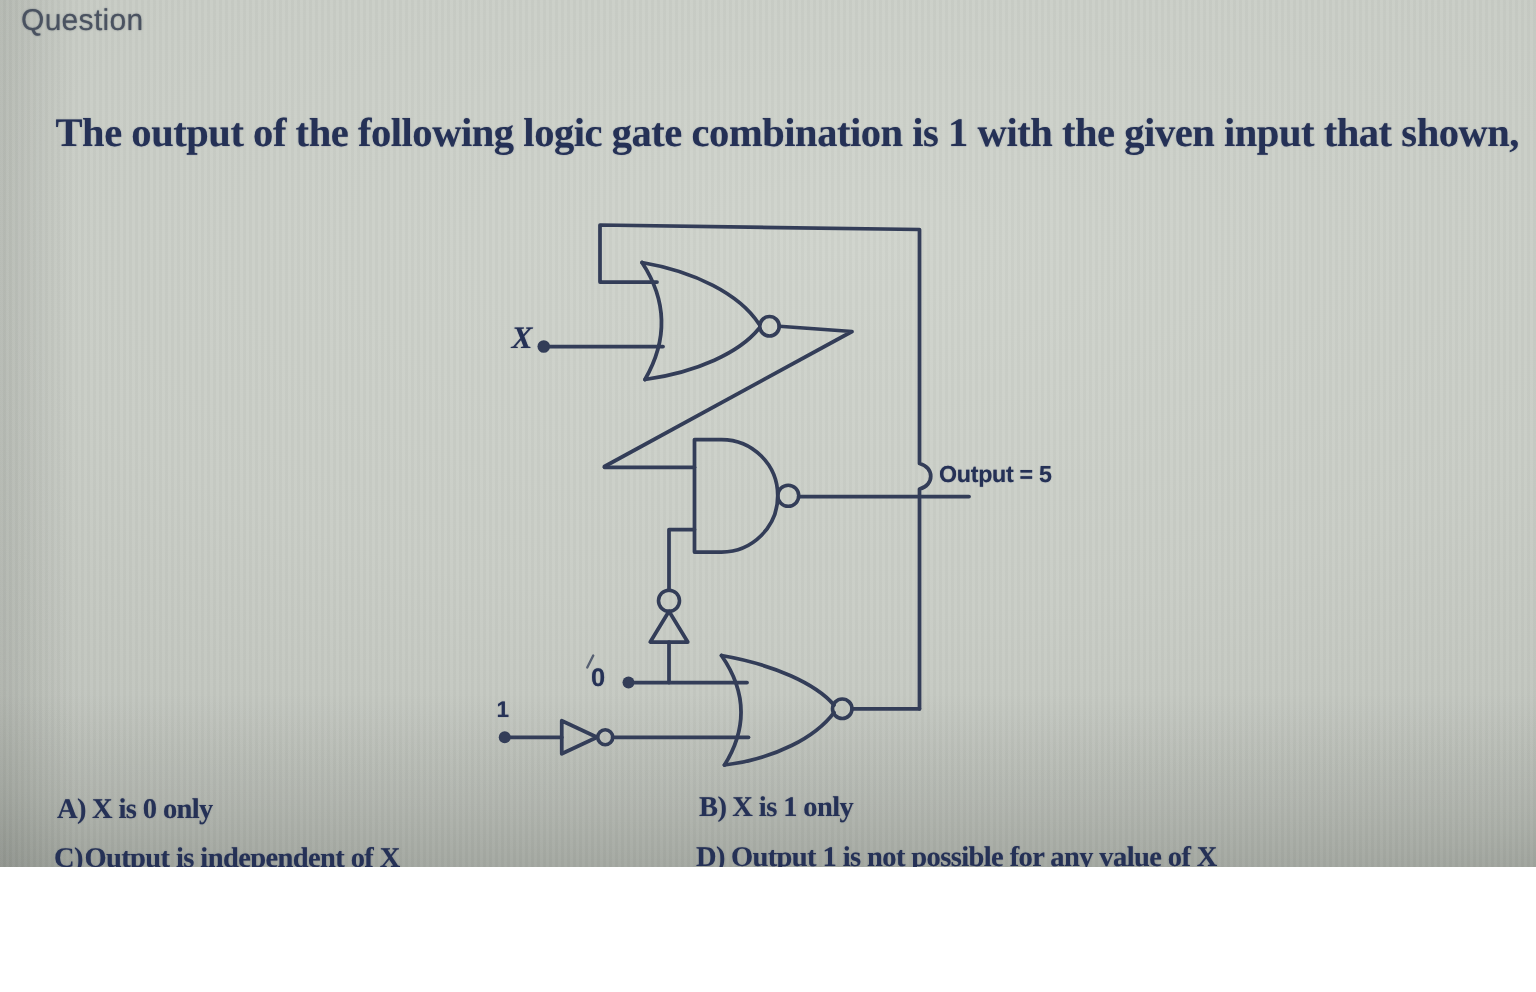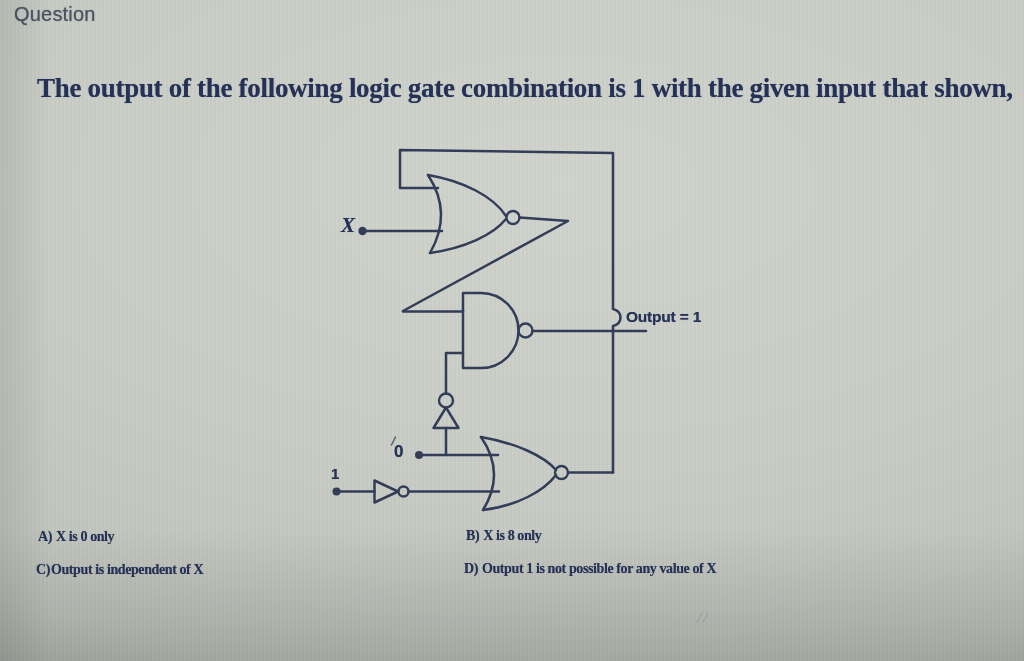--- a/index.html
+++ b/index.html
@@ -1,17 +1,17 @@
 <!DOCTYPE html>
 <html style="--background: #c9cdc6; --ink: #253156; --circuit: #333d58; --muted-label: #4a5260;"><head>
 <meta charset="utf-8">
 <style>
   html,body{margin:0;padding:0;}
   .screen{
-    position:relative;width:1024px;height:661px;overflow:hidden;
+    position:relative;width:1024px;height:578px;overflow:hidden;
     background:
       repeating-linear-gradient(90deg, rgba(255,255,255,0.025) 0 2px, rgba(0,0,0,0.018) 2px 4px),
       linear-gradient(to bottom, rgba(30,35,30,0) 80%, rgba(30,35,30,0.10) 93%, rgba(30,35,30,0.17) 100%),
       linear-gradient(to right, rgba(30,35,30,0.10) 0%, rgba(30,35,30,0) 5%),
       radial-gradient(ellipse 120% 95% at 55% 28%, #d0d4cd 0%, var(--background,#c9cdc6) 45%, #bec2bb 80%, #aeb2ab 100%);
     font-family:"Liberation Serif", serif;
   }
   .page-label{
     position:absolute;left:14px;top:3px;
     font-family:"Liberation Sans", sans-serif;
@@ -38,21 +38,21 @@
     position:absolute;color:var(--ink,#253156);
     font-family:"Liberation Sans", sans-serif;font-weight:700;
     text-shadow:0 0 .7px rgba(37,49,86,.6);line-height:1;
   }
   .clabel.x{left:341px;top:215px;font-family:"Liberation Serif",serif;font-style:italic;font-size:21px;}
   .clabel.zero{left:394px;top:443px;font-size:17px;}
   .clabel.one{left:331px;top:466px;font-size:15px;}
   .clabel.out{left:626px;top:309px;font-size:15.5px;letter-spacing:-0.2px;}
   .option{
     position:absolute;white-space:nowrap;
-    font-size:14px;font-weight:700;color:var(--ink,#253156);
+    font-size:19px;font-weight:700;color:var(--ink,#253156);
     letter-spacing:-0.4px;line-height:1;
     text-shadow:0 0 .8px rgba(37,49,86,.5);
   }
   .option .opt-label{margin-right:4px;}
   .option.a{left:38px;top:530px;}
   .option.b{left:466px;top:529px;}
   .option.c{left:36px;top:563px;}
   .option.c .opt-label{margin-right:1px;}
   .option.d{left:464px;top:562px;text-align:right;}
   .smudge{position:absolute;left:697px;top:612px;width:14px;height:14px;opacity:.28;}
@@ -134,27 +134,27 @@
       <path d="M 481 437 C 516 443 544 456 556 470"></path>
       <path d="M 483 510 C 517 506 544 491 556 475"></path>
       <circle cx="561.5" cy="472.5" r="6.5"></circle>
       <path d="M 568 472.5 L 613 472.5"></path>
     </g>
   </svg>
 
   <span class="clabel x">X</span>
   <span class="clabel zero">0</span>
   <span class="clabel one">1</span>
-  <span class="clabel out">Output = 1</span>
+  <span class="clabel out">Output = 5</span>
 
   <div class="option a">
     <span class="opt-label">A)</span><span>X is 0 only</span>
   </div>
   <div class="option b">
-    <span class="opt-label">B)</span><span>X is 8 only</span>
+    <span class="opt-label">B)</span><span>X is 1 only</span>
   </div>
   <div class="option c">
     <span class="opt-label">C)</span><span>Output is independent of X</span>
   </div>
   <div class="option d">
     <span class="opt-label">D)</span><span>Output 1 is not possible for any value of X</span>
   </div>
 
   <div class="smudge">
       <i></i>

